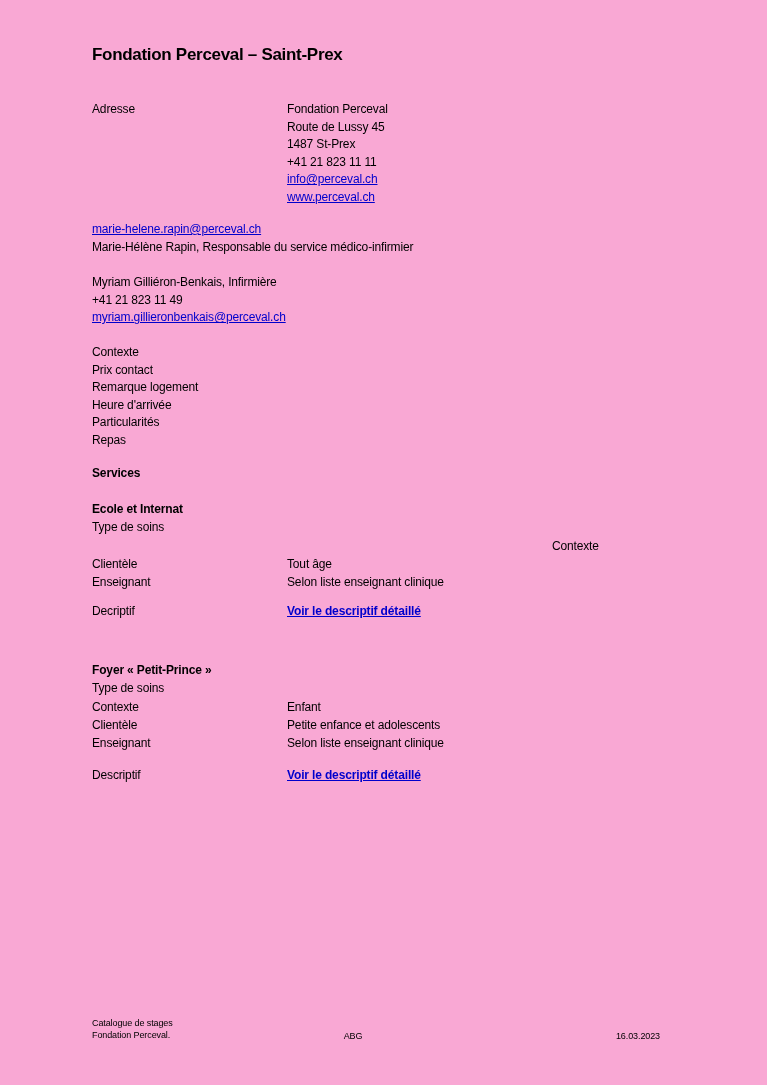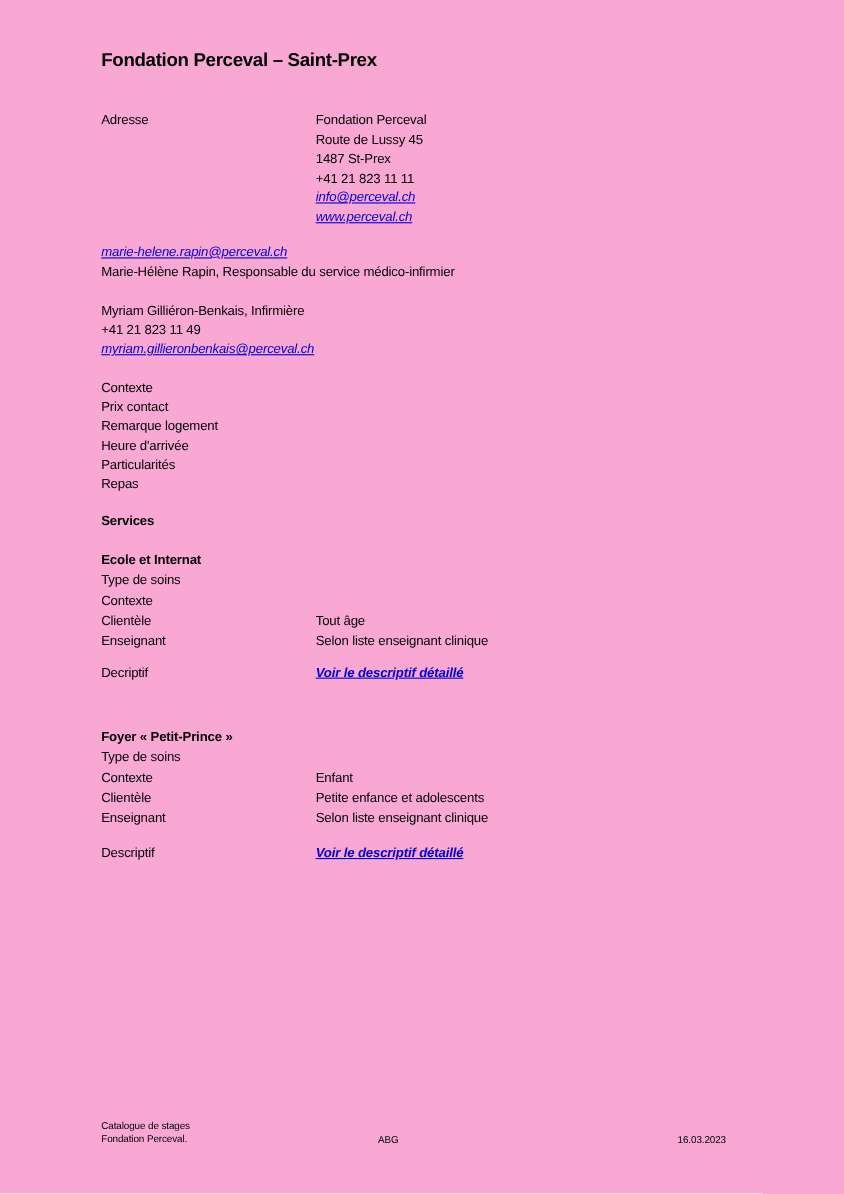--- a/index.html
+++ b/index.html
@@ -18,32 +18,31 @@
   .title {
     position: absolute;
     left: 92px;
     top: 45px;
     font-size: 17px;
     font-weight: bold;
     letter-spacing: -0.3px;
     white-space: nowrap;
   }
   .abs { position: absolute; left: 92px; }
-  .flex-row { display: flex; }
+  .flex-row { display: flex; justify-content: flex-end; }
   .label-col { width: 195px; flex-shrink: 0; }
   .value-col { width: 460px; }
   .lh-contact { line-height: 17.6px; }
   .lh-fields { line-height: 17.5px; }
   .lh-service { line-height: 18.3px; }
   .bold { font-weight: bold; }
   a.doc-link {
     color: #0000cc;
     text-decoration: underline;
     cursor: pointer;
-    font-style: italic;
   }
   a.doc-link.bold-link { font-weight: bold; margin-top: 36px; }
   .footer-left {
     position: absolute;
     left: 92px;
     top: 1018px;
     font-size: 9px;
     line-height: 11.5px;
     letter-spacing: -0.1px;
   }

